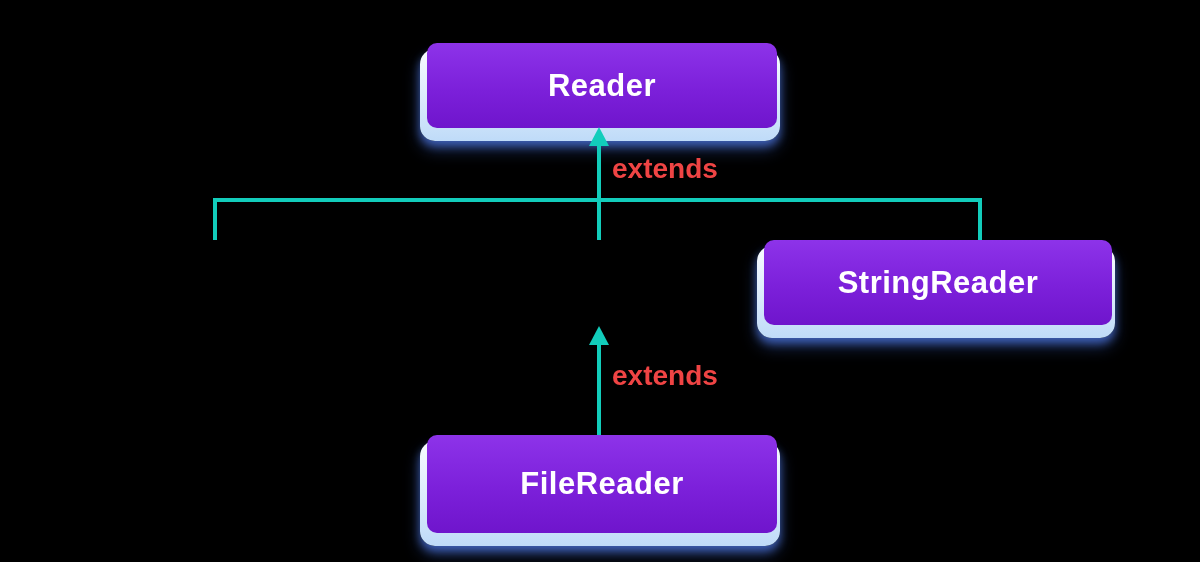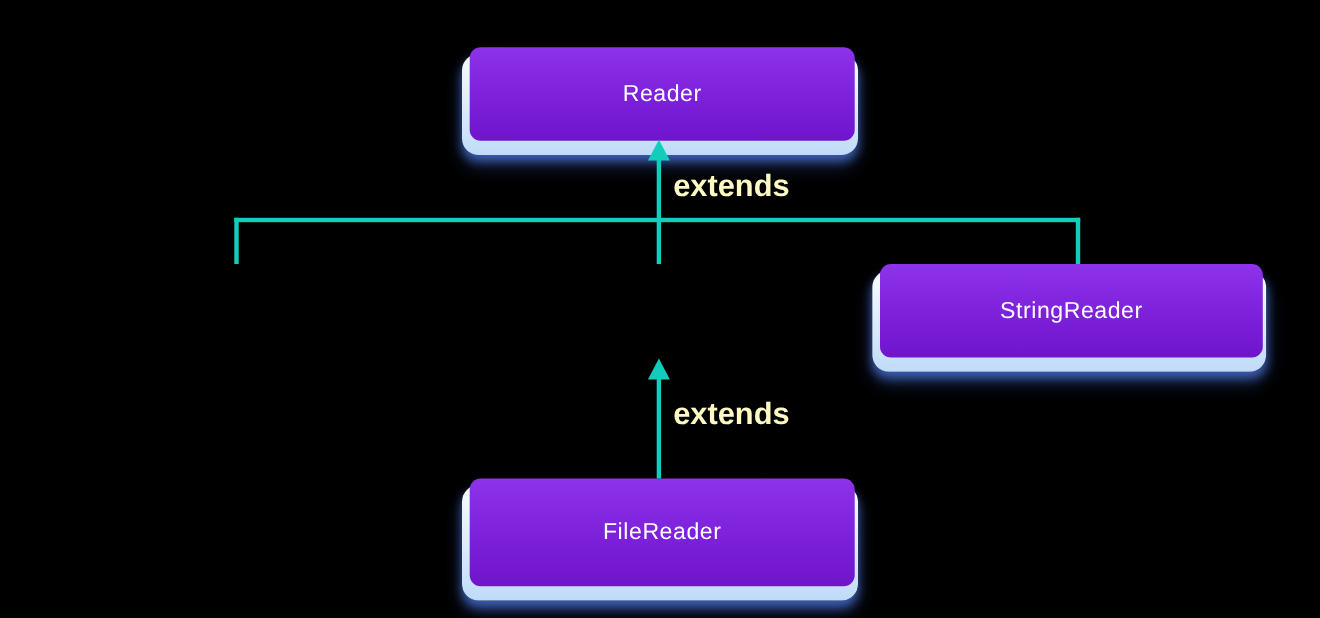--- a/index.html
+++ b/index.html
@@ -35,29 +35,29 @@
     position: absolute;
     inset: 0;
     border-radius: 10px;
     background: linear-gradient(180deg, #8D33E9 0%, #7C20DA 55%, #6F15CC 100%);
     display: flex;
     align-items: center;
     justify-content: center;
   }
   .node-label {
     color: #FFFFFF;
-    font-size: 21px;
-    font-weight: normal;
+    font-size: 31px;
+    font-weight: bold;
     letter-spacing: 0.5px;
   }
 
   .node-reader        { left: 427px; top: 43px;  width: 350px; height: 85px; }
   .node-buffered      { left: 40px;  top: 240px; width: 345px; height: 85px; }
   .node-inputstream   { left: 427px; top: 240px; width: 350px; height: 85px; }
-  .node-string        { left: 800px; top: 240px; width: 348px; height: 85px; }
+  .node-string        { left: 764px; top: 240px; width: 348px; height: 85px; }
   .node-file          { left: 427px; top: 435px; width: 350px; height: 98px; }
 
   
   .line {
     position: absolute;
     background: #12CDBB;
     z-index: 3;
   }
   .line-h-branch   { left: 213px; top: 198px; width: 769px; height: 4px; }
   .line-v-center   { left: 597px; top: 144px; width: 4px;  height: 96px; }
@@ -73,21 +73,21 @@
     border-right: 10px solid transparent;
     border-bottom: 19px solid #12CDBB;
     z-index: 3;
   }
   .arrow-to-reader       { left: 589px; top: 127px; }
   .arrow-to-inputstream  { left: 589px; top: 326px; }
 
   
   .edge-label {
     position: absolute;
-    color: #fef9c3;
+    color: #ef4444;
     font-size: 28px;
     font-weight: bold;
     z-index: 3;
   }
   .edge-label-top    { left: 612px; top: 153px; }
   .edge-label-bottom { left: 612px; top: 360px; }
 </style>
 </head>
 <body>
 

